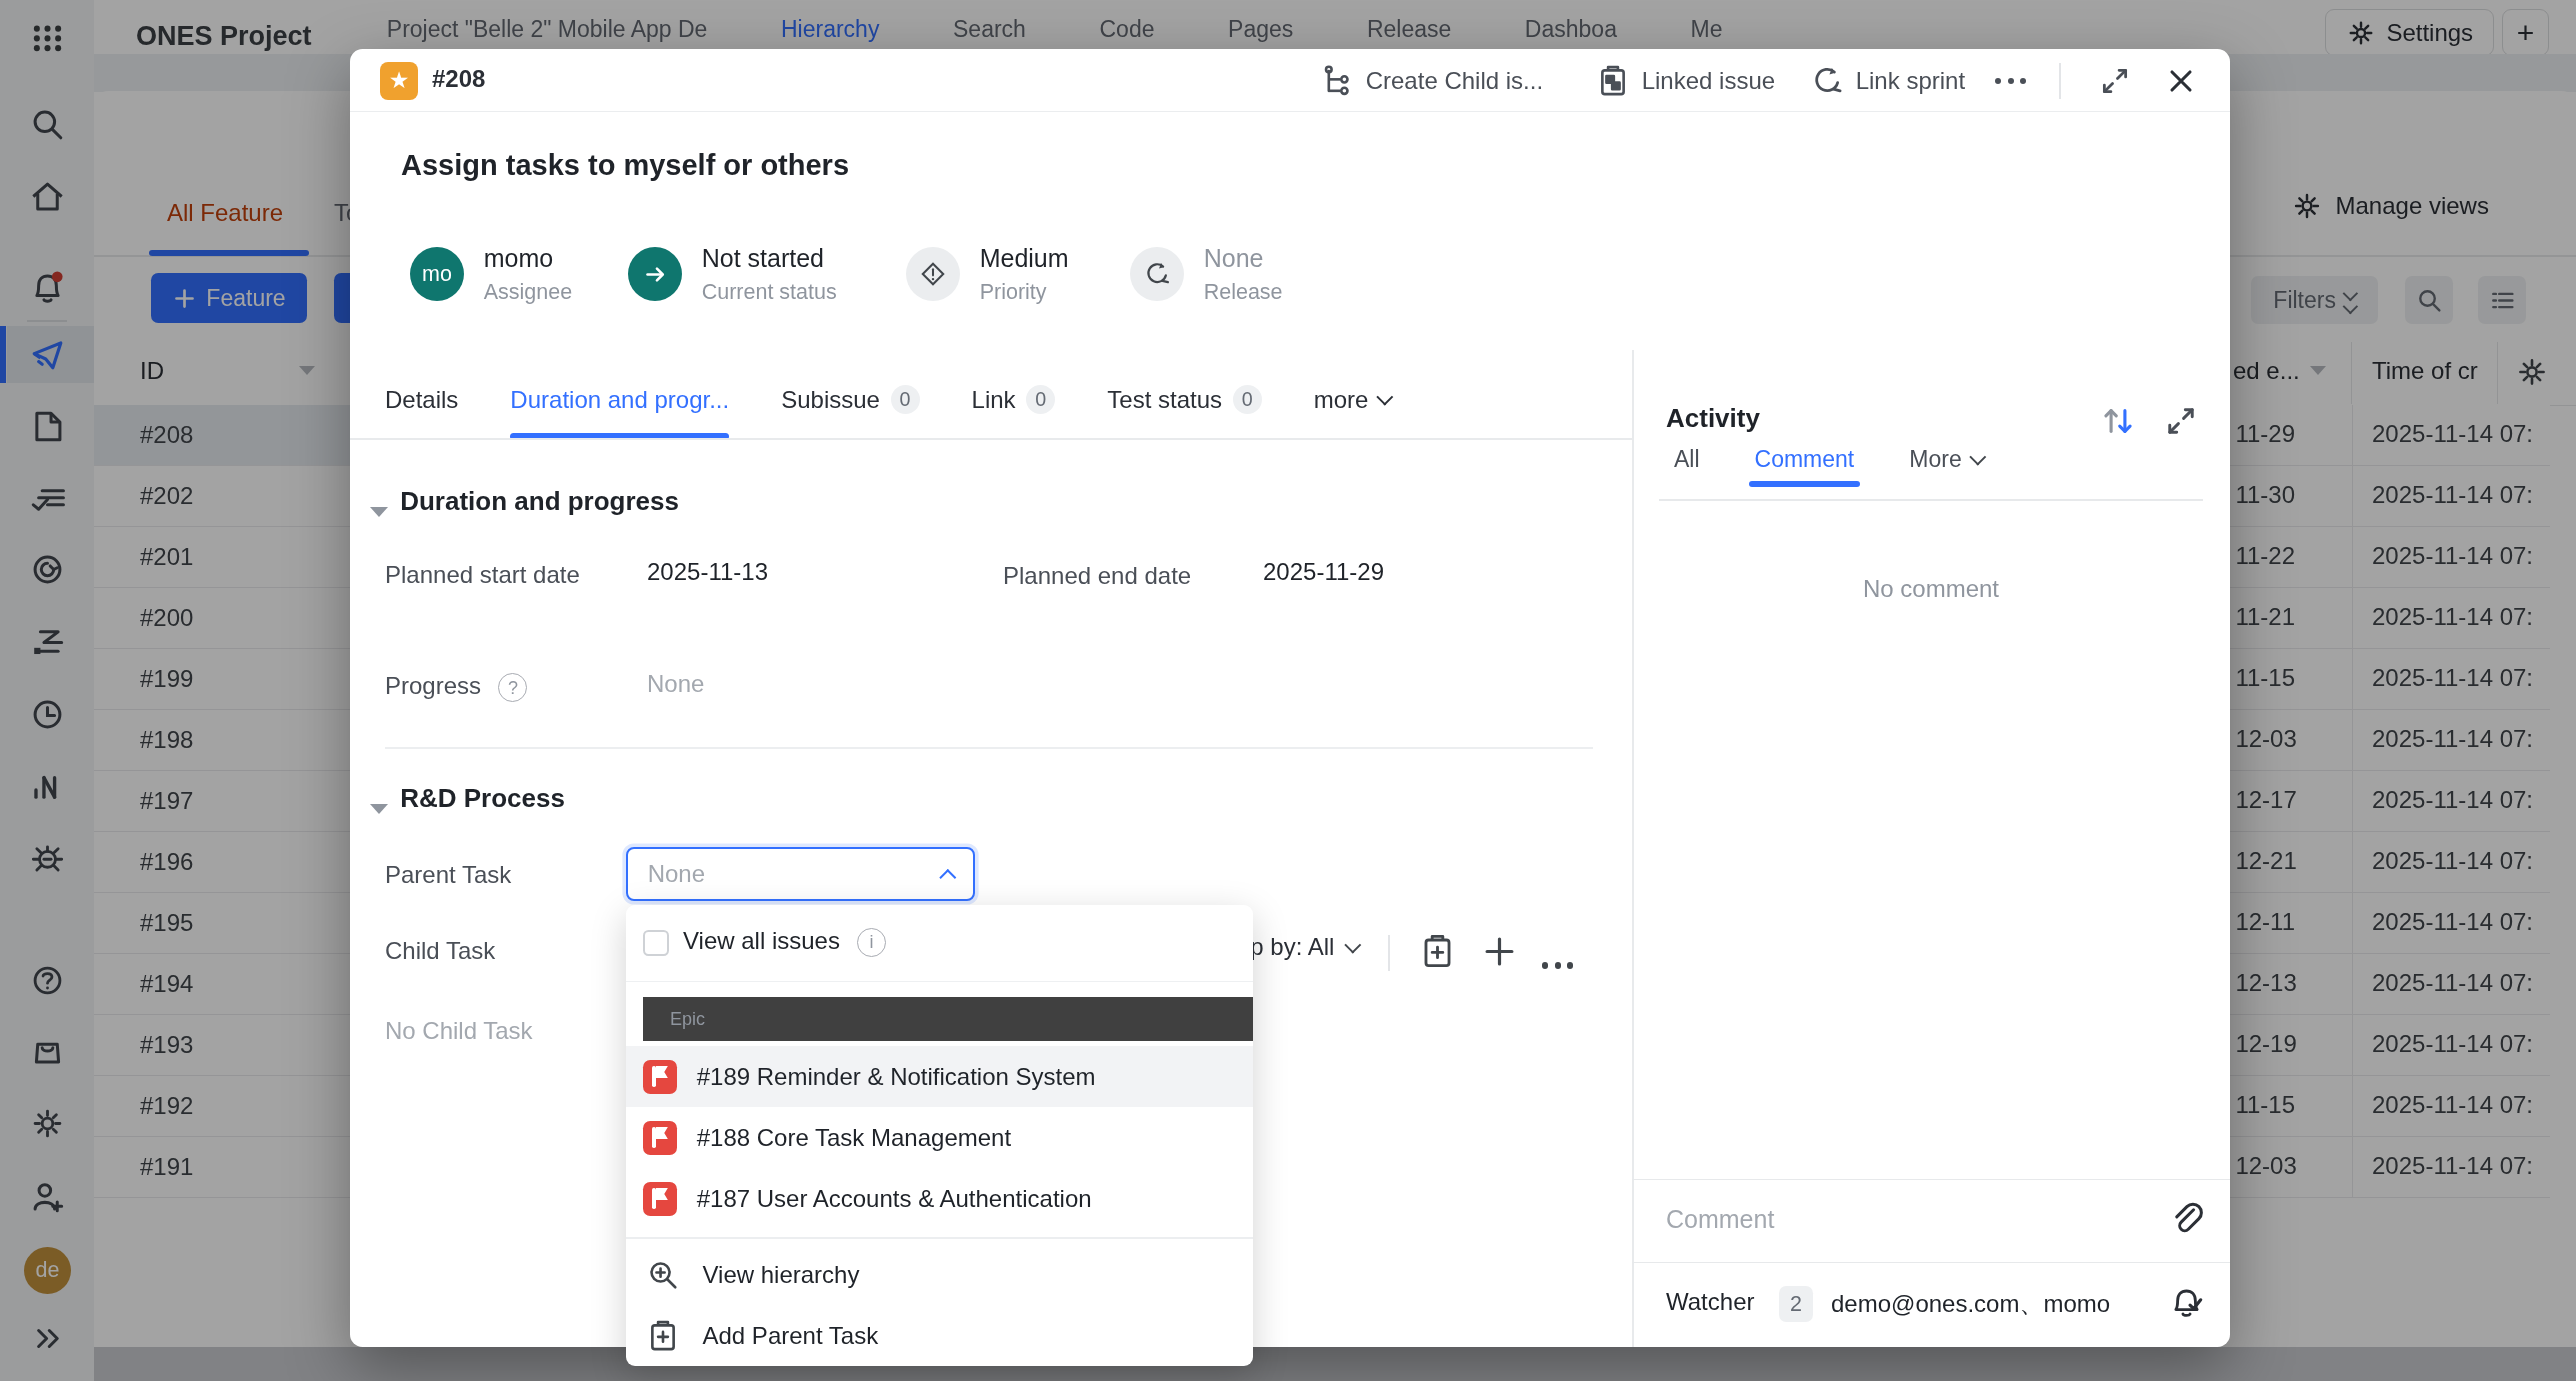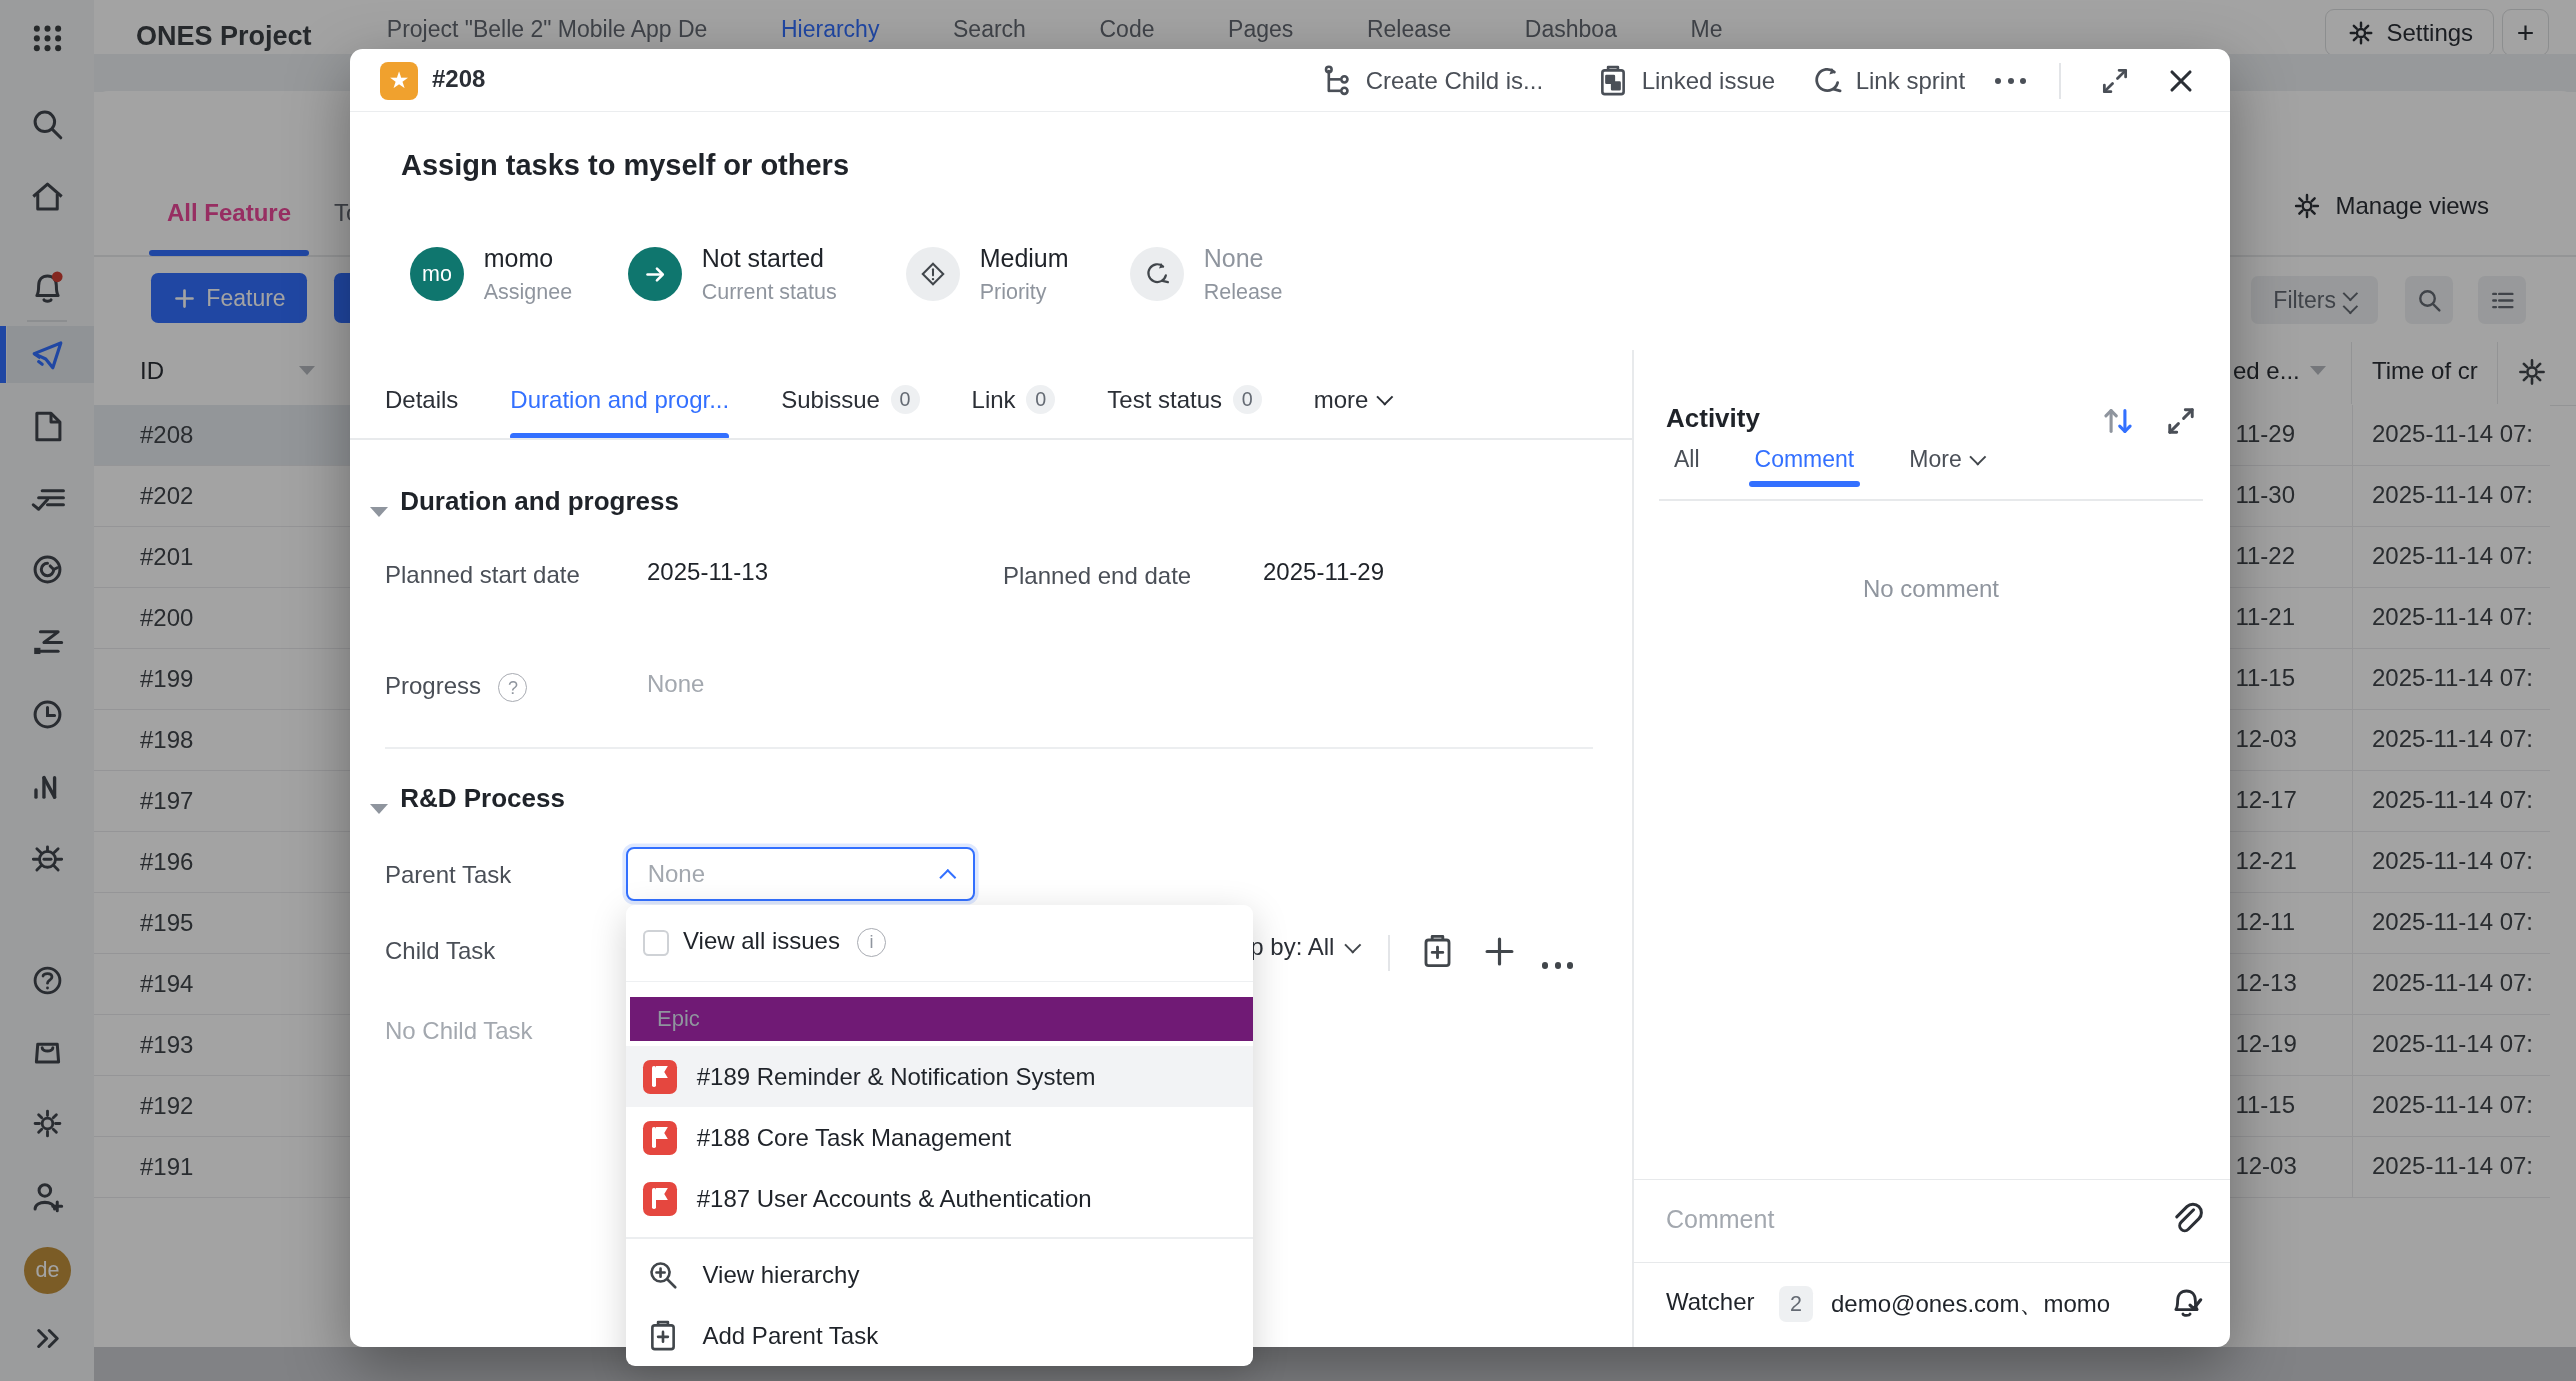--- a/index.html
+++ b/index.html
@@ -23,21 +23,21 @@
   .nav-item { font-size:23px; color:#646a73; padding:7.2px 1.8px 12.5px 1.8px; white-space:nowrap; }
   .nav-item.active { color:#3370ff; border-bottom:5.4px solid #3370ff; }
   .settings-btn { position:absolute; left:2231px; top:9px; height:47px; border:1.8px solid #dcdee0; border-radius:9px; display:flex; align-items:center; gap:10.7px; padding:0 19.7px; color:#2b2f36; font-size:24px; background:#fff; }
   .plus-btn { position:absolute; left:2408px; top:9px; width:47px; height:47px; border:1.8px solid #dcdee0; border-radius:9px; display:flex; align-items:center; justify-content:center; font-size:30px; color:#2b2f36; background:#fff; }
   .content-bg { position:absolute; left:94px; top:54px; width:2482px; height:1293px; background:#fff; }
   .subband { position:absolute; left:94px; top:54px; width:2482px; height:38px; background:#edeff2; }
   .card-top { position:absolute; left:94px; top:91px; width:2482px; height:27px; background:#fff; border-radius:14.3px 14.3px 0 0; }
   .views-row { position:absolute; left:2291px; top:190px; display:flex; align-items:center; gap:12.5px; color:#2b2f36; font-size:24px; }
   .band-border { position:absolute; left:94px; top:255px; width:2482px; height:1.8px; background:#e8e9eb; }
   .wtab { position:absolute; top:199px; font-size:24px; color:#646a73; }
-  .wtab.active { color:#ec4899; font-weight:700; }
+  .wtab.active { color:#c2410c; font-weight:400; }
   .wtab-underline { position:absolute; left:149px; top:250px; width:160px; height:6.3px; background:#3370ff; border-radius:3.6px; }
   .feature-btn { position:absolute; left:151px; top:273px; width:156px; height:50px; background:#3370ff; border-radius:7.2px; color:#fff; font-size:23px; display:flex; align-items:center; justify-content:center; gap:9px; }
   .feature-btn2 { position:absolute; left:334px; top:273px; width:27px; height:50px; background:#3370ff; border-radius:7.2px 0 0 7.2px; }
   .filters-btn { position:absolute; left:2251px; top:276px; width:127px; height:48px; background:#eef0f2; border-radius:7.2px; color:#646a73; font-size:23px; display:flex; align-items:center; justify-content:center; gap:9px; }
   .iconbtn { position:absolute; top:276px; width:48px; height:48px; background:#eef0f2; border-radius:7.2px; display:flex; align-items:center; justify-content:center; color:#646a73; }
   .thead { position:absolute; left:94px; top:342px; width:2482px; height:64px; border-bottom:1.8px solid #e6e8ea; font-size:24px; color:#2b2f36; font-weight:500; }
   .tri-down { display:inline-block; width:0; height:0; border-left:8px solid transparent; border-right:8px solid transparent; border-top:9.8px solid #b7bbc0; }
   .ids-col { position:absolute; left:94px; top:405px; width:256px; }
   .id-row { height:61px; border-bottom:0.9px solid #e9eaec; display:flex; align-items:center; padding-left:46px; font-size:24px; color:#41464b; background:#fff; }
   .id-row.selected { background:#e7ebf0; }
@@ -104,21 +104,21 @@
   .comment-ph { position:absolute; left:34px; top:25px; font-size:25px; color:#a3a8af; }
   .watcher-row { position:absolute; left:1282px; top:1213px; width:598px; height:85px; border-top:1.8px solid #e7e9eb; font-size:24px; color:#1f2329; }
   .w-badge { display:inline-flex; min-width:34px; height:36px; background:#eef0f2; border-radius:7.2px; color:#646a73; align-items:center; justify-content:center; font-size:21.5px; padding:0 7.2px; }
 
   
   .dropdown { position:absolute; left:626px; top:905px; width:627px; height:461px; background:#fff; border-radius:9px; box-shadow:0 10.7px 36px rgba(0,0,0,0.18); z-index:20; overflow:hidden; }
   .dd-top { position:absolute; left:0; top:0; width:627px; height:77px; border-bottom:1.8px solid #eef0f2; }
   .dd-checkbox { position:absolute; left:17px; top:25px; width:26px; height:26px; border:2.7px solid #cfd2d6; border-radius:5.4px; background:#fff; }
   .dd-viewall { position:absolute; left:57px; top:21.5px; font-size:24px; color:#1f2329; }
   .dd-info { position:absolute; left:231px; top:23px; }
-  .dd-group { position:absolute; left:4px; top:92px; width:627px; height:44px; background:#701a75; display:flex; align-items:center; padding-left:27px; font-size:22px; color:#8f959e; }
+  .dd-group { position:absolute; left:17px; top:92px; width:627px; height:44px; background:#404040; display:flex; align-items:center; padding-left:27px; font-size:18px; color:#8f959e; }
   .dd-items { position:absolute; left:0; top:141px; width:627px; }
   .dd-item { height:61px; display:flex; align-items:center; gap:19.7px; padding-left:17px; font-size:24px; color:#1f2329; background:#fff; }
   .dd-item.hl { background:#f2f3f5; }
   .flag { width:34px; height:34px; border-radius:7.2px; background:#e5473f; position:relative; flex:0 0 34px; }
   .flag::before { content:""; position:absolute; left:9px; top:6.3px; width:3.6px; height:21.5px; background:#fff; border-radius:1.8px; }
   .flag::after { content:""; position:absolute; left:12.5px; top:6.3px; width:12.5px; height:12.5px; background:#fff; clip-path:polygon(0 0,100% 0,70% 50%,100% 100%,0 100%); }
   .dd-sep { position:absolute; left:0; top:332px; width:627px; height:1.8px; background:#eceef0; }
   .dd-action { position:absolute; left:0; width:627px; height:61px; display:flex; align-items:center; gap:21.5px; padding-left:19px; font-size:24px; color:#1f2329; }
   .dd-action svg { width:36px; height:36px; color:#41464b; }
 

